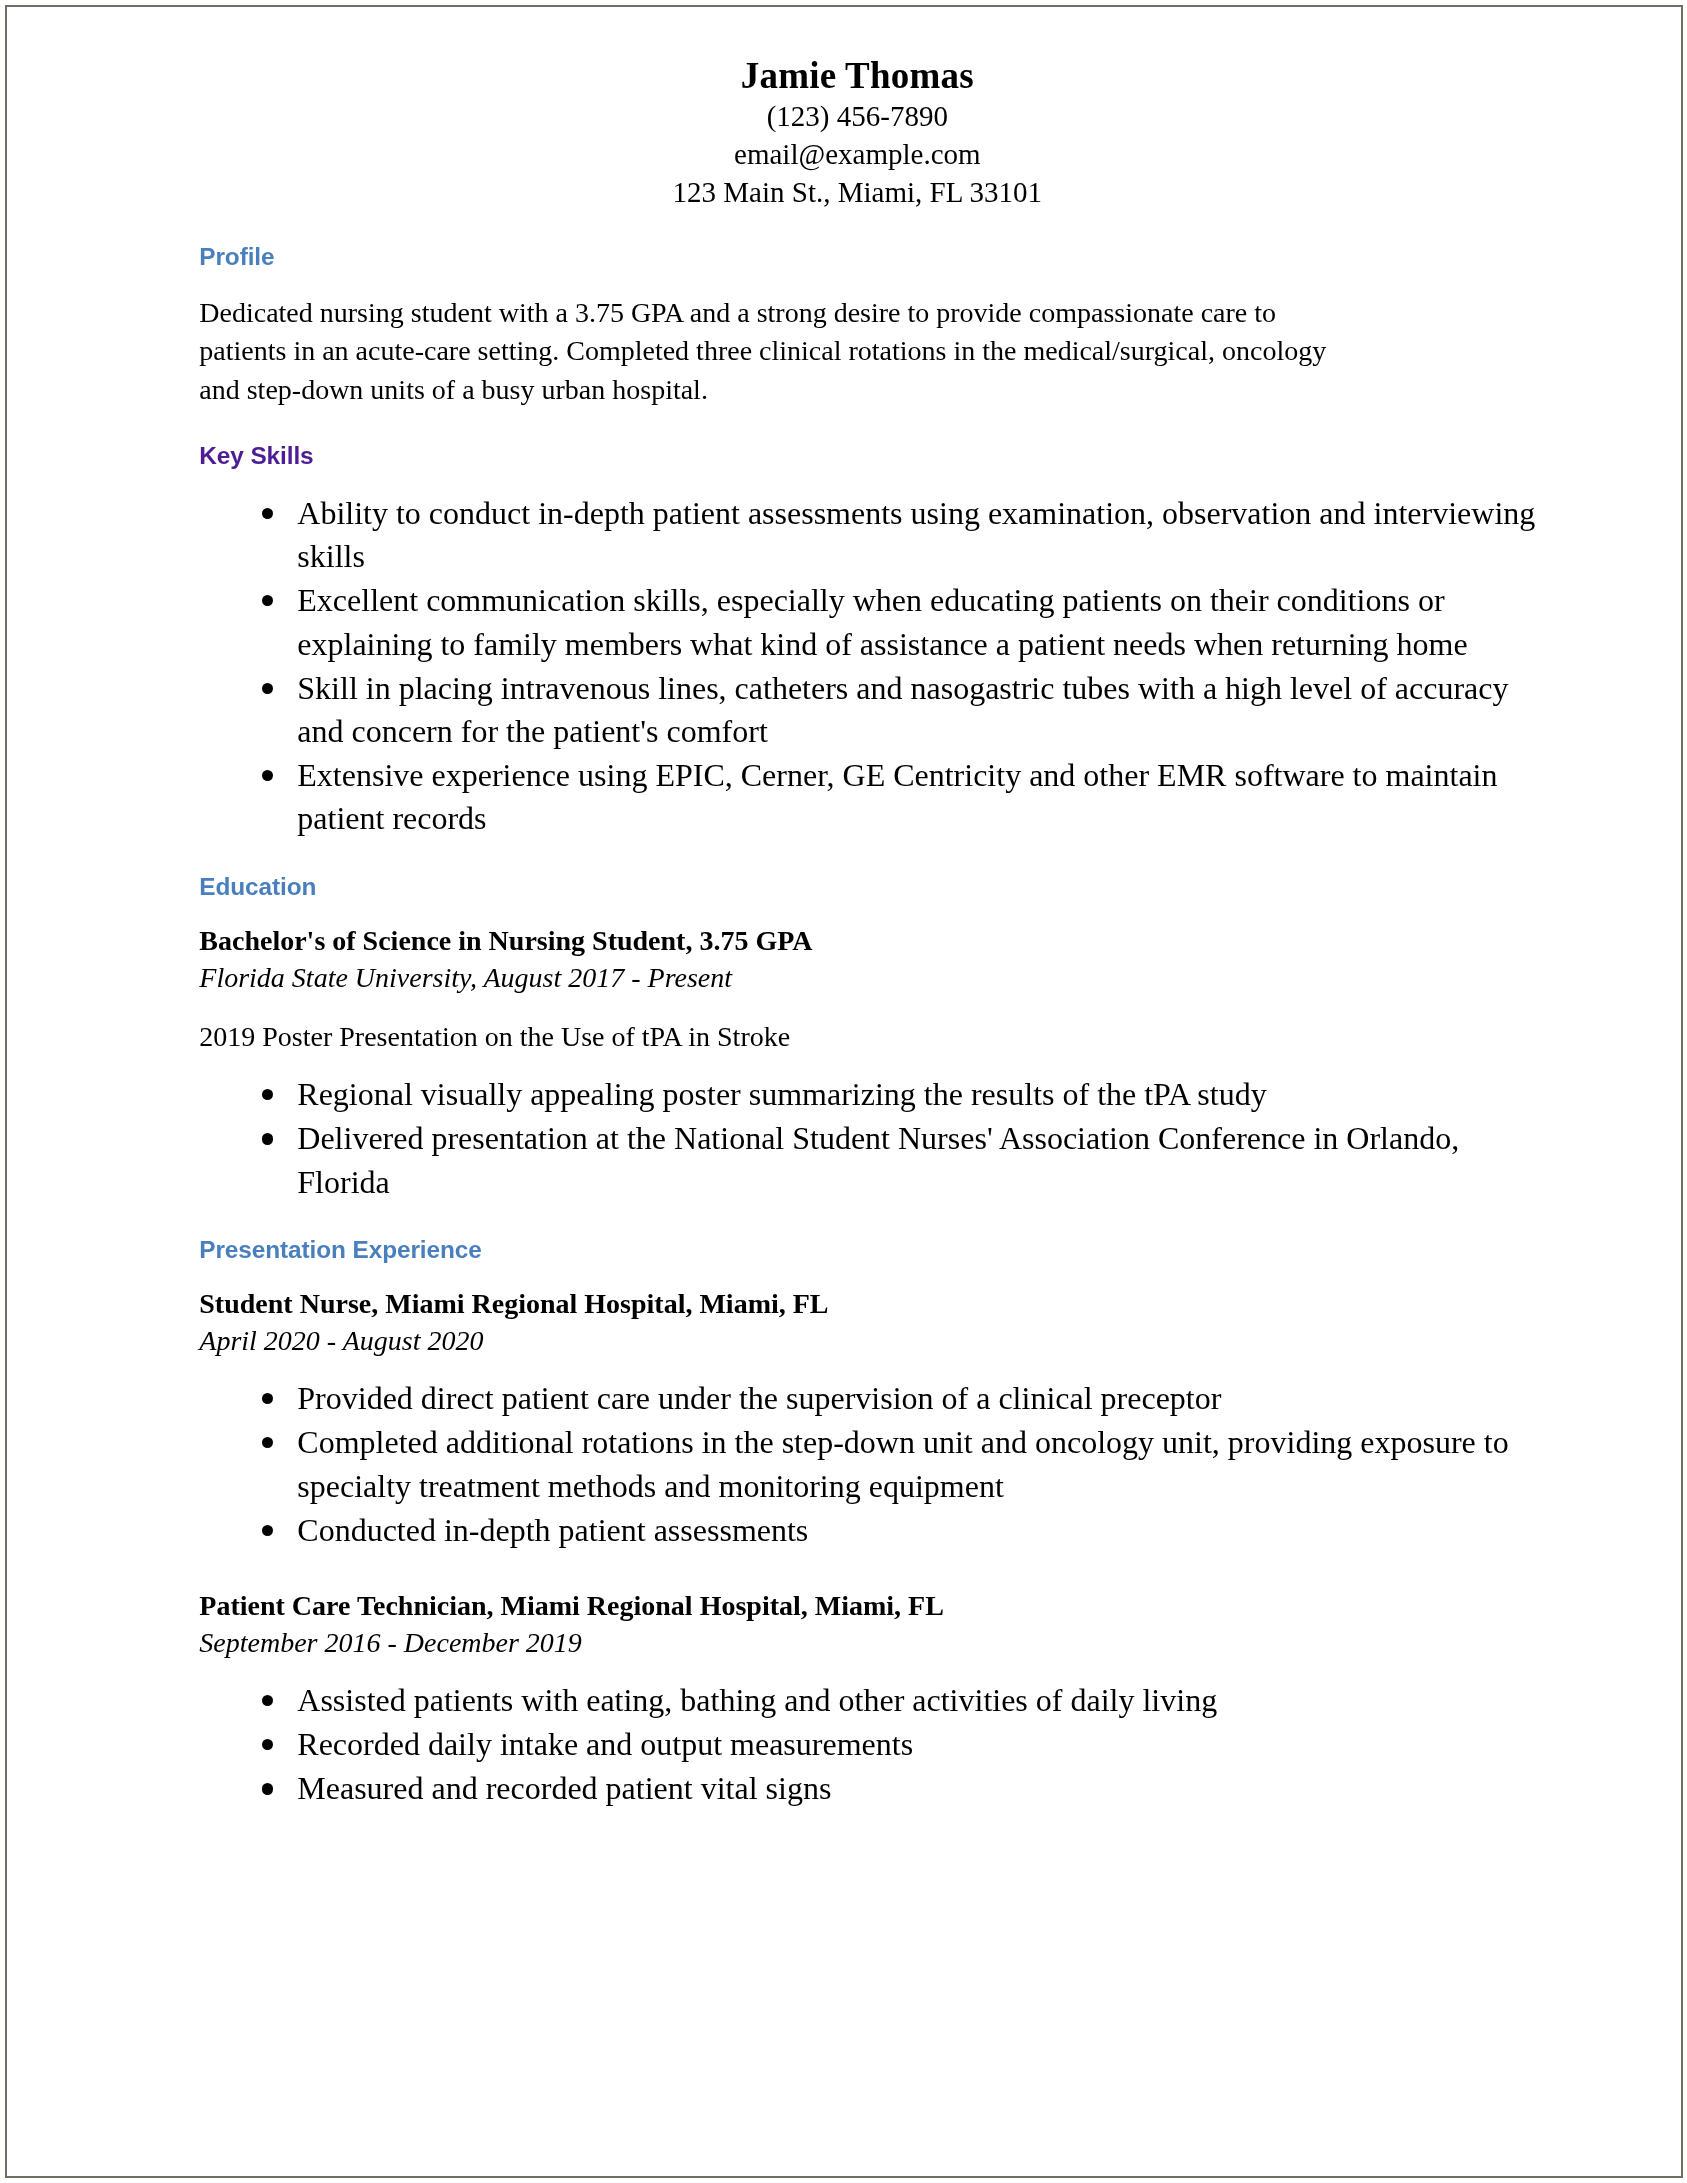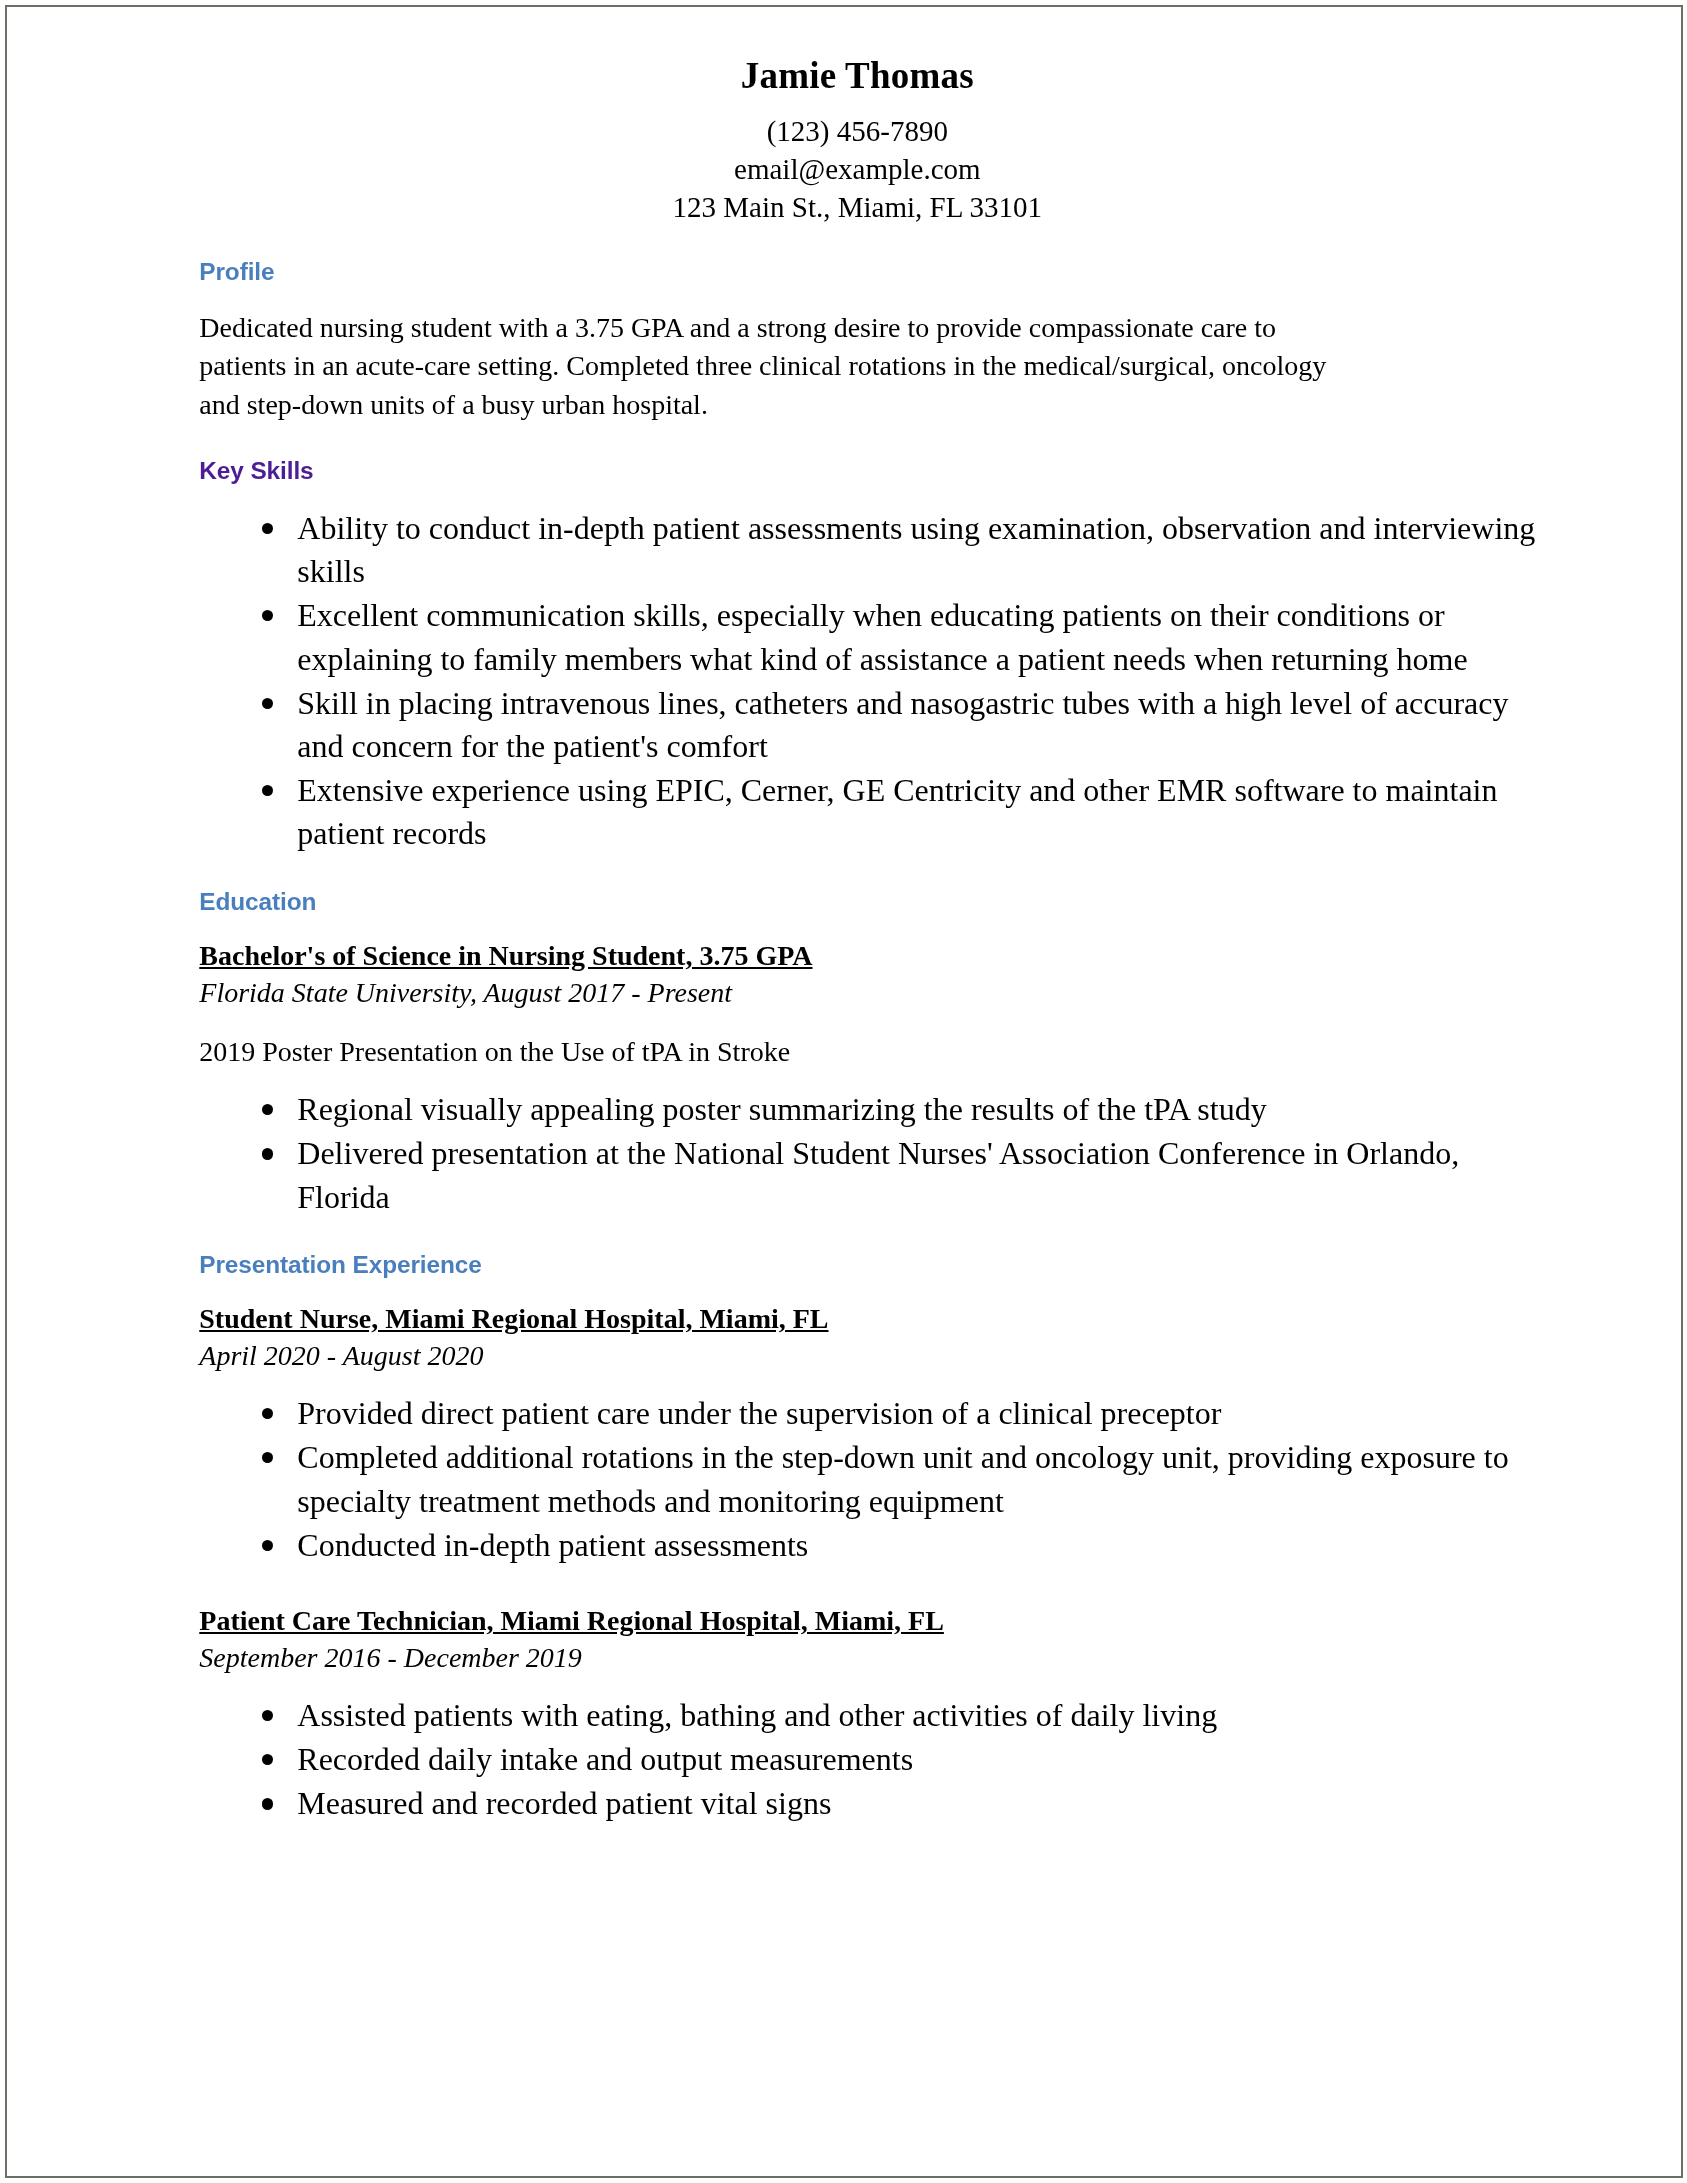--- a/index.html
+++ b/index.html
@@ -50,21 +50,21 @@
   .header {
     text-align: center;
     margin: 0 0 0 -26.4px;
   }
 
   .full-name {
     font-size: 37px;
     font-weight: bold;
     letter-spacing: 0.2px;
     line-height: 1.22;
-    margin-bottom: 15px;
+    margin-bottom: 0;
   }
 
   .contact-line {
     font-size: 29px;
     line-height: 1.30;
     font-weight: normal;
   }
 
   
   .section-heading {
@@ -84,21 +84,20 @@
     line-height: 1.38;
     margin: 0 0 2.6px 0;
     max-width: 1162px;
   }
 
   .entry-title {
     font-size: 28px;
     font-weight: bold;
     line-height: 1.32;
     margin: 0;
-    text-decoration: underline;
   }
 
   .entry-sub {
     font-size: 28px;
     font-style: italic;
     line-height: 1.32;
     margin: 0;
   }
 
   .entry-note {

